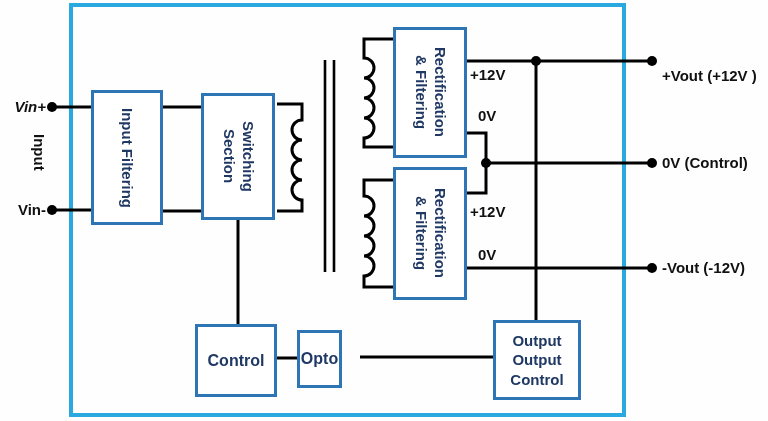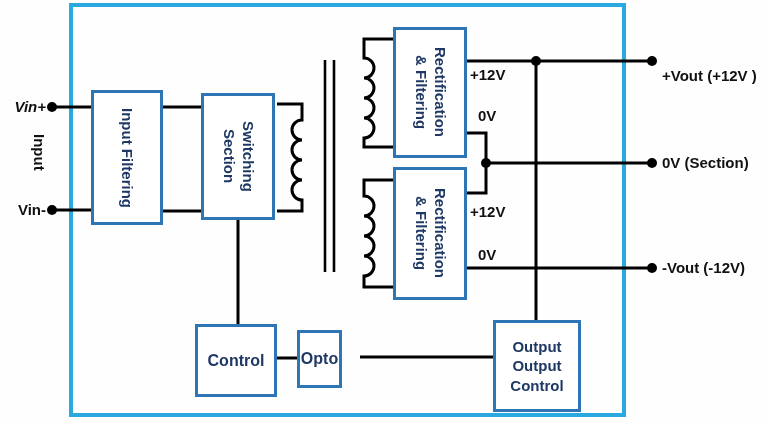--- a/index.html
+++ b/index.html
@@ -99,30 +99,30 @@
   </div>
 
   <div class="block fs16" style="left:195px;top:324px;width:82px;height:73px;">
     <div>Control</div>
   </div>
 
   <div class="block fs16" style="left:297px;top:330px;width:45px;height:58px;">
     <div>Opto</div>
   </div>
 
-  <div class="block fs15" style="left:493px;top:320px;width:88px;height:92px;line-height:1.3;align-items:center;">
+  <div class="block fs15" style="left:493px;top:320px;width:88px;height:80px;line-height:1.3;align-items:center;">
     <div>
       <div>Output</div>
       <div>Output</div>
       <div>Control</div>
     </div>
   </div>
 
   <div class="lbl" style="left:470px;top:66px;">+12V</div>
   <div class="lbl" style="left:478px;top:107px;">0V</div>
   <div class="lbl" style="left:470px;top:203px;">+12V</div>
   <div class="lbl" style="left:478px;top:246px;">0V</div>
 
   <div class="lbl" style="left:662px;top:44px;margin-top:23px;">+Vout (+12V )</div>
-  <div class="lbl" style="left:662px;top:154px;">0V (Section)</div>
+  <div class="lbl" style="left:662px;top:154px;">0V (Control)</div>
   <div class="lbl" style="left:662px;top:259px;">-Vout (-12V)</div>
 
 </div>
 
 </body></html>

